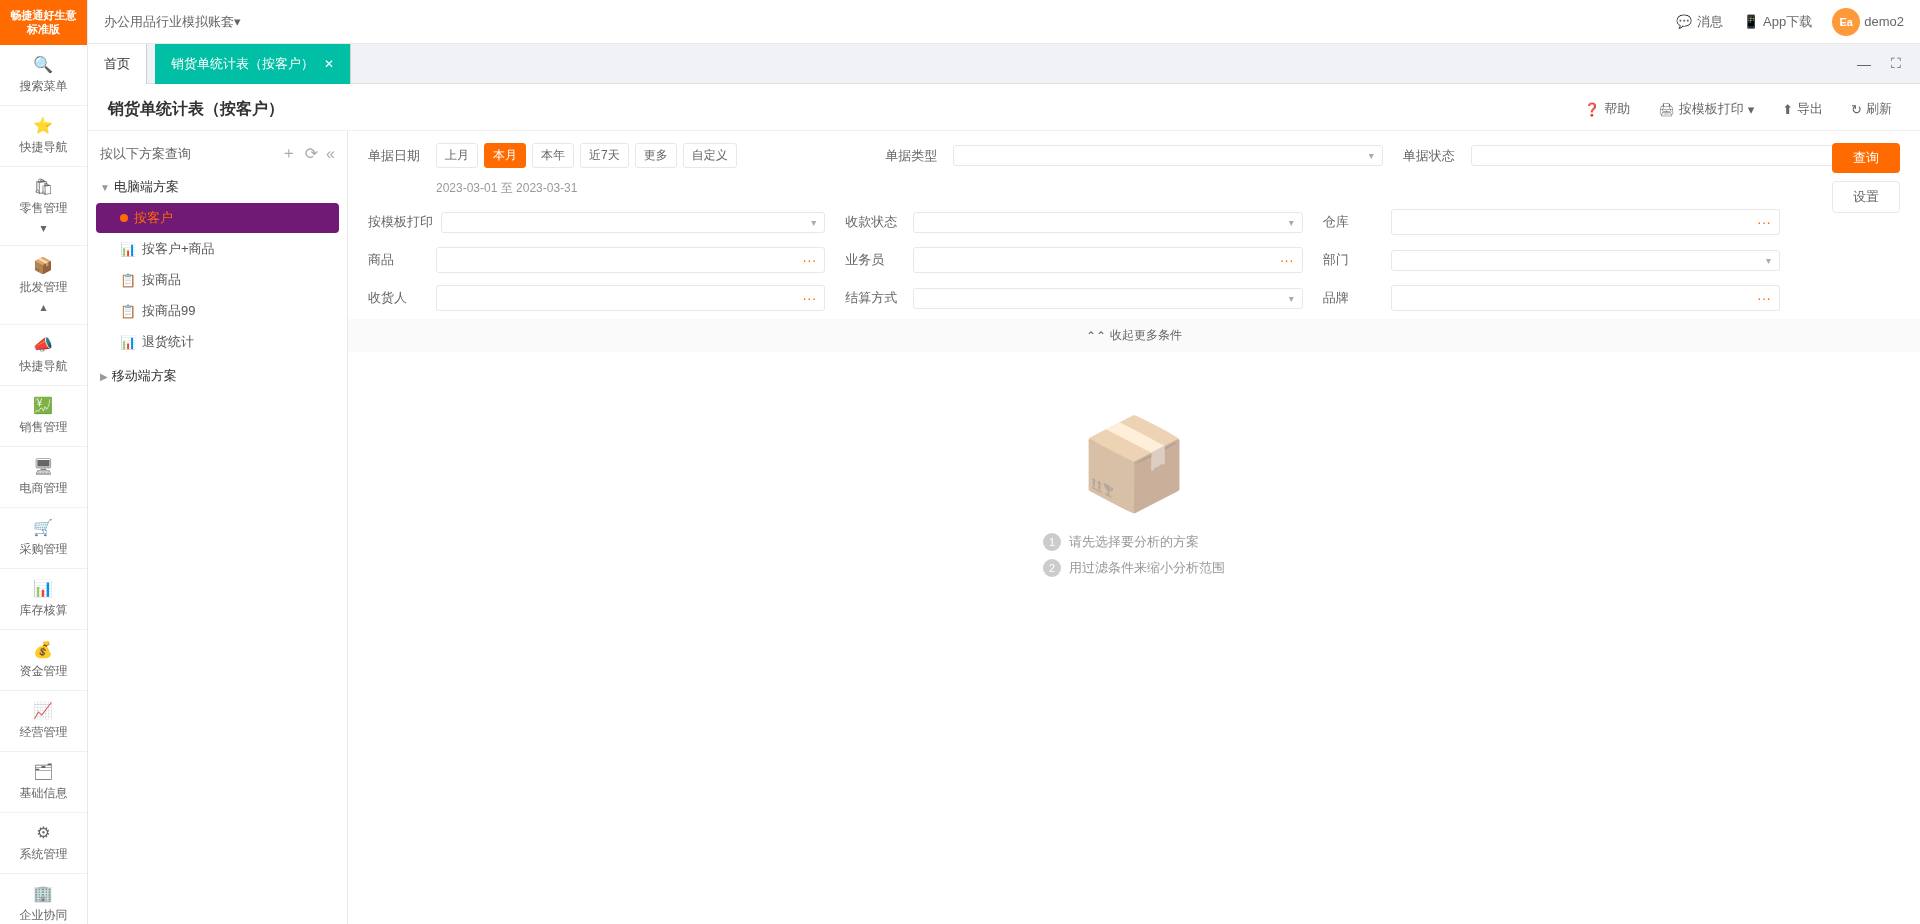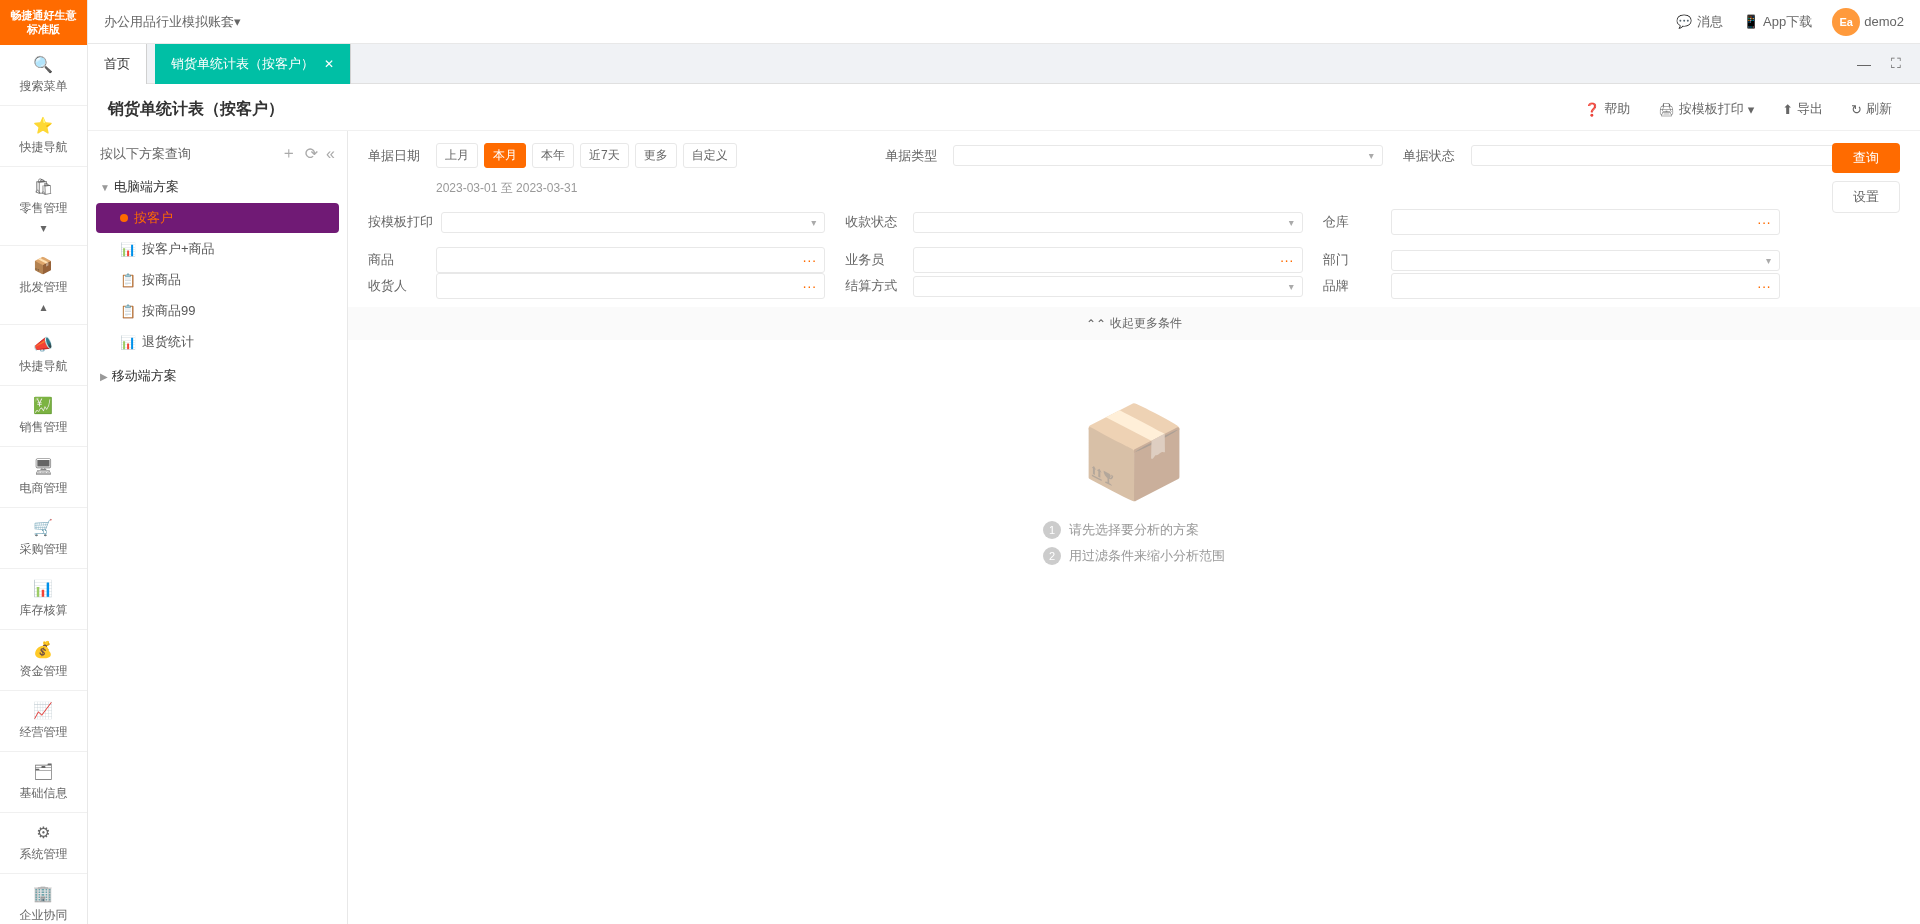--- a/index.html
+++ b/index.html
@@ -329,21 +329,21 @@
 
               <div class="filter-item">
                 <span class="filter-label">仓库</span>
                 <div class="multi-select">
                   <span></span>
                   <span class="dots-btn">···</span>
                 </div>
               </div>
             </div>
 
-            <div style="display: grid; grid-template-columns: 1fr 1fr 1fr; gap: 12px 20px; padding-right: 120px;">
+            <div style="display: grid; grid-template-columns: 1fr 1fr 1fr; gap: 12px 20px; margin-bottom: 12px; padding-right: 120px;">
 
               <div class="filter-item">
                 <span class="filter-label">商品</span>
                 <div class="multi-select">
                   <span></span>
                   <span class="dots-btn">···</span>
                 </div>
               </div>
 
               <div class="filter-item">

